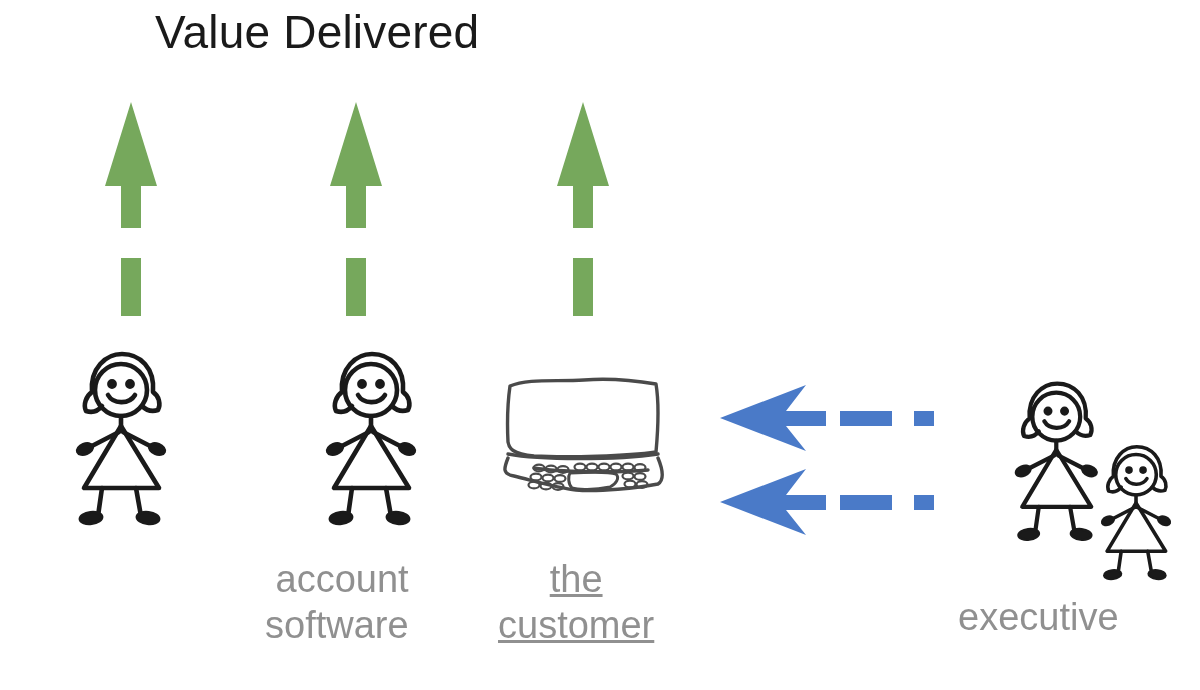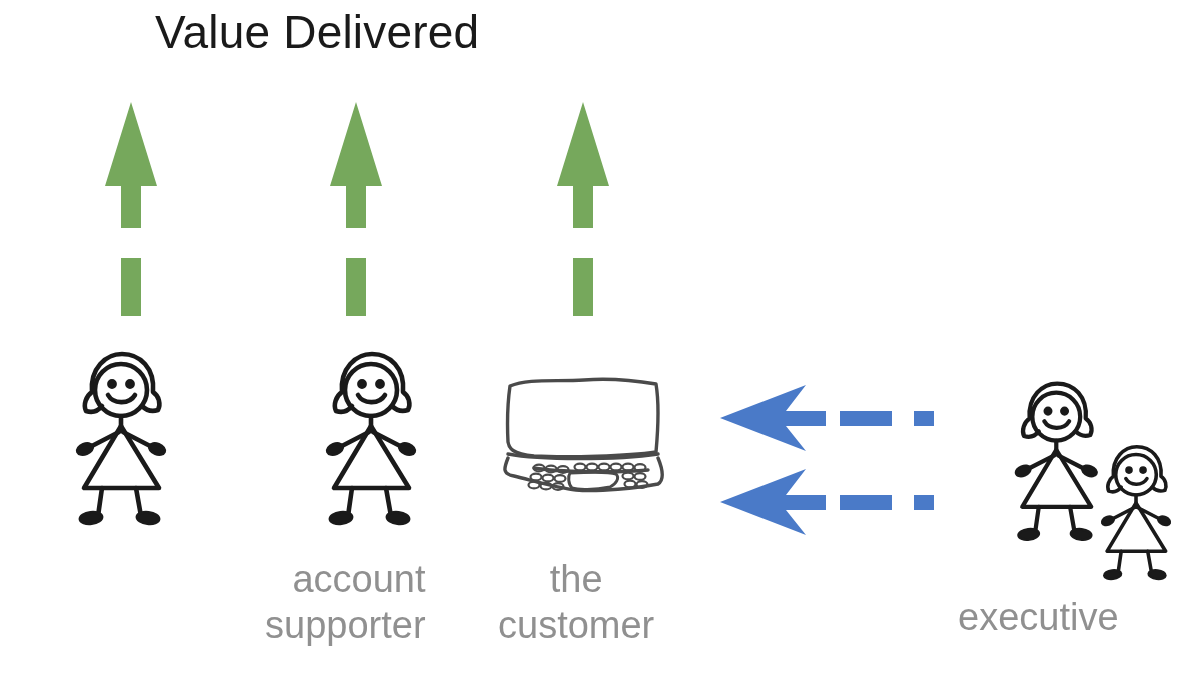--- a/index.html
+++ b/index.html
@@ -214,23 +214,23 @@
         <ellipse cx="142" cy="104.5" rx="5.5" ry="3.4"></ellipse>
         <ellipse cx="132" cy="112" rx="5.5" ry="3.4"></ellipse>
         <ellipse cx="144" cy="112.5" rx="5.5" ry="3.4"></ellipse>
         <path d="M72 101 C 90 100, 112 100, 118 102 C 122 106, 118 112, 112 115 C 96 118, 80 118, 74 116 C 70 112, 70 104, 72 101 Z" stroke-width="3"></path>
       </g>
     </svg>
   </div>
 
   <div class="label" id="lb1" style="color: rgb(144, 144, 144); left: 265px; top: 556px; text-align: right;">
     <span>account</span>
-    <span class="l2">supporter</span>
-  </div>
-  <div class="label" id="lb2" style="color: rgb(144, 144, 144); left: 498px; top: 556px;">
+    <span class="l2">software</span>
+  </div>
+  <div class="label" id="lb2" style="color: rgb(144, 144, 144); left: 498px; top: 556px; text-decoration: underline;">
     <span>the</span>
     <span class="l2">customer</span>
   </div>
   <div class="label" id="lb3" style="color: rgb(144, 144, 144); left: 958px; top: 594px;">
     <span>executive</span>
   </div>
 
 </div>
 
 </body></html>

